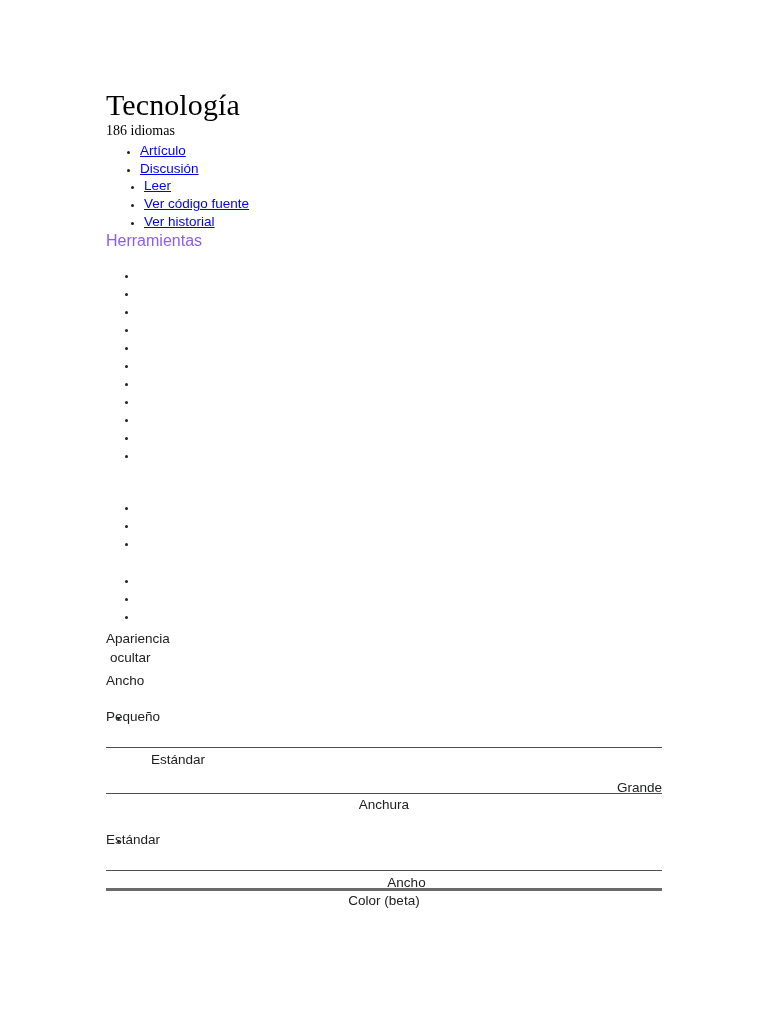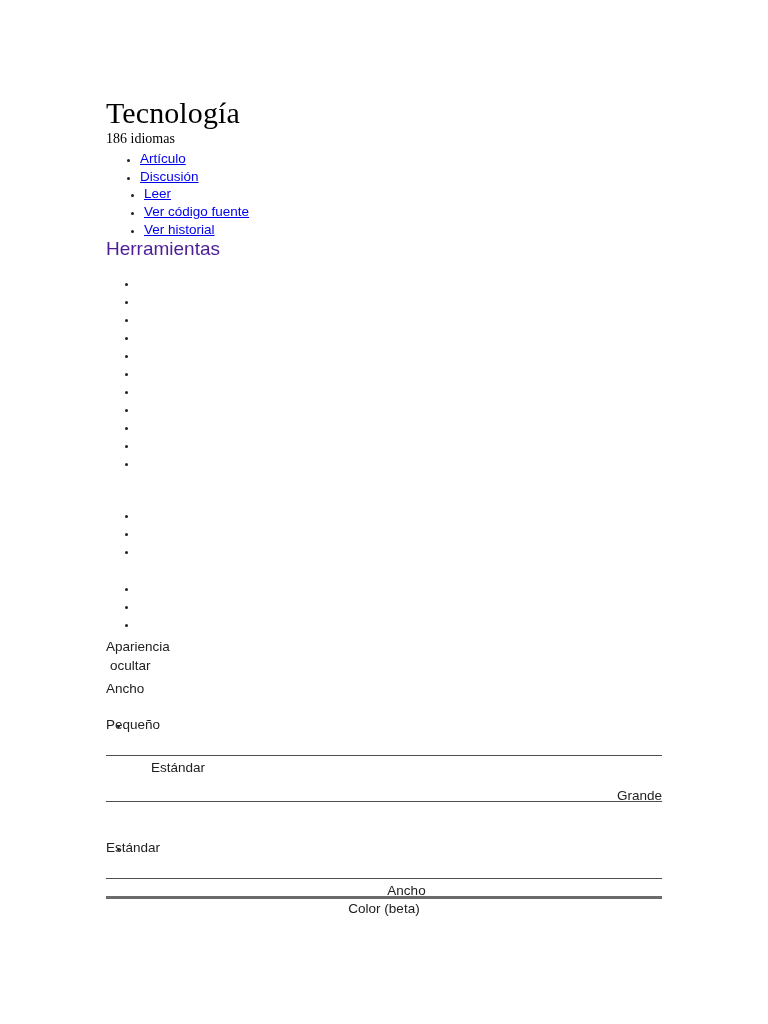--- a/index.html
+++ b/index.html
@@ -13,21 +13,21 @@
     height: 1024px;
     position: relative;
     font-family: "Liberation Sans", sans-serif;
     color: #202122;
     overflow: hidden;
   }
 
   .page {
     position: absolute;
     left: 0;
-    top: 8px;
+    top: 0;
     width: 768px;
     height: 768px;
   }
 
   
   .title-block {
     position: absolute;
     left: 106px;
     top: 88px;
     width: 560px;
@@ -80,23 +80,23 @@
     color: #0000ee;
     text-decoration: underline;
     font-size: 13.5px;
     font-family: "Liberation Sans", sans-serif;
   }
 
   .tools-label {
     position: absolute;
     left: 106px;
     top: 232px;
-    font-size: 19px;
-    line-height: 17px;
-    color: #4c1d95;
+    font-size: 16px;
+    line-height: 17px;
+    color: #8b5cf6;
   }
 
   
   ul.empty-list {
     position: absolute;
     left: 106px;
     width: 540px;
     padding-left: 32px;
     list-style: disc;
     margin: 0;
@@ -274,20 +274,21 @@
   </ul>
 
   <hr class="rule" id="rule-1">
 
   <div class="standalone-centered" style="top:750px; text-align:left; padding-left:45px; box-sizing:border-box;">Estándar</div>
 
   <div class="standalone-centered" style="top:778px; text-align:right; padding-left:45px; box-sizing:border-box;">Grande</div>
 
   <hr class="rule" id="rule-2">
 
+  <div class="standalone-centered" id="label-anchura">Anchura</div>
 
   <ul class="option-list" id="width-options">
     <li>
       <span class="opt-centered">Estándar</span>
     </li>
   </ul>
 
   <hr class="rule" id="rule-3">
 
   <div class="standalone-centered" style="top:873px; text-align:center; padding-left:45px; box-sizing:border-box;">Ancho</div>

